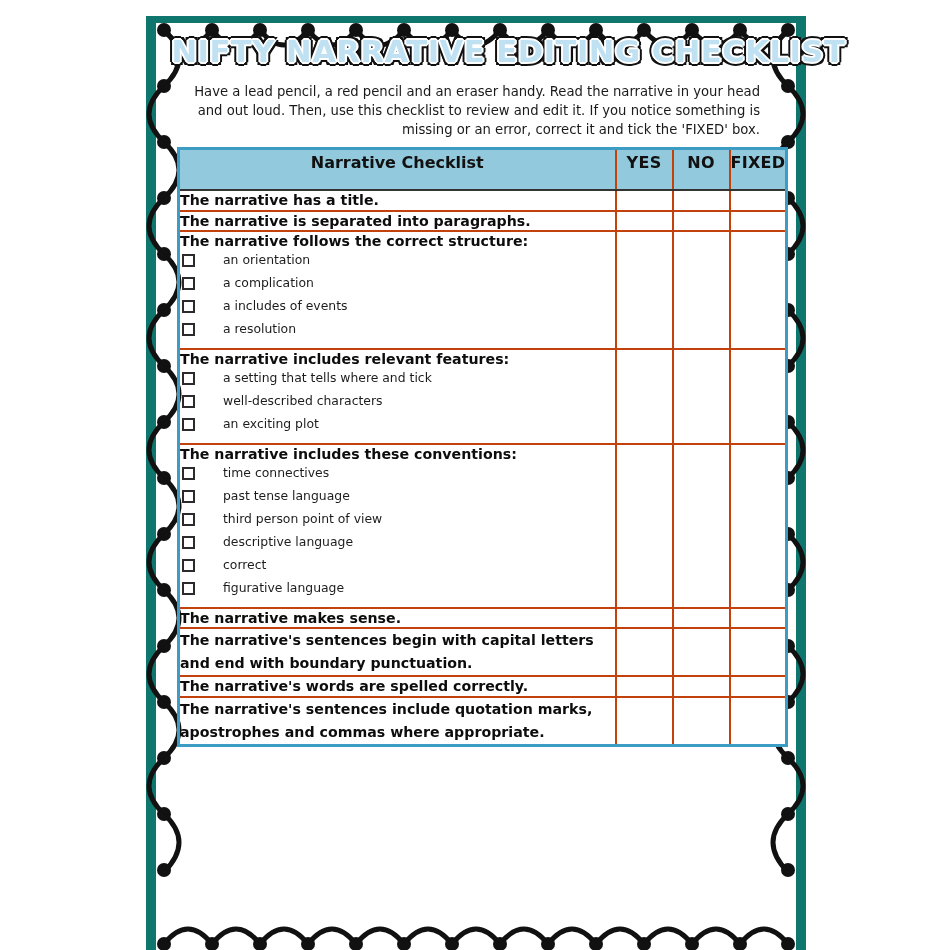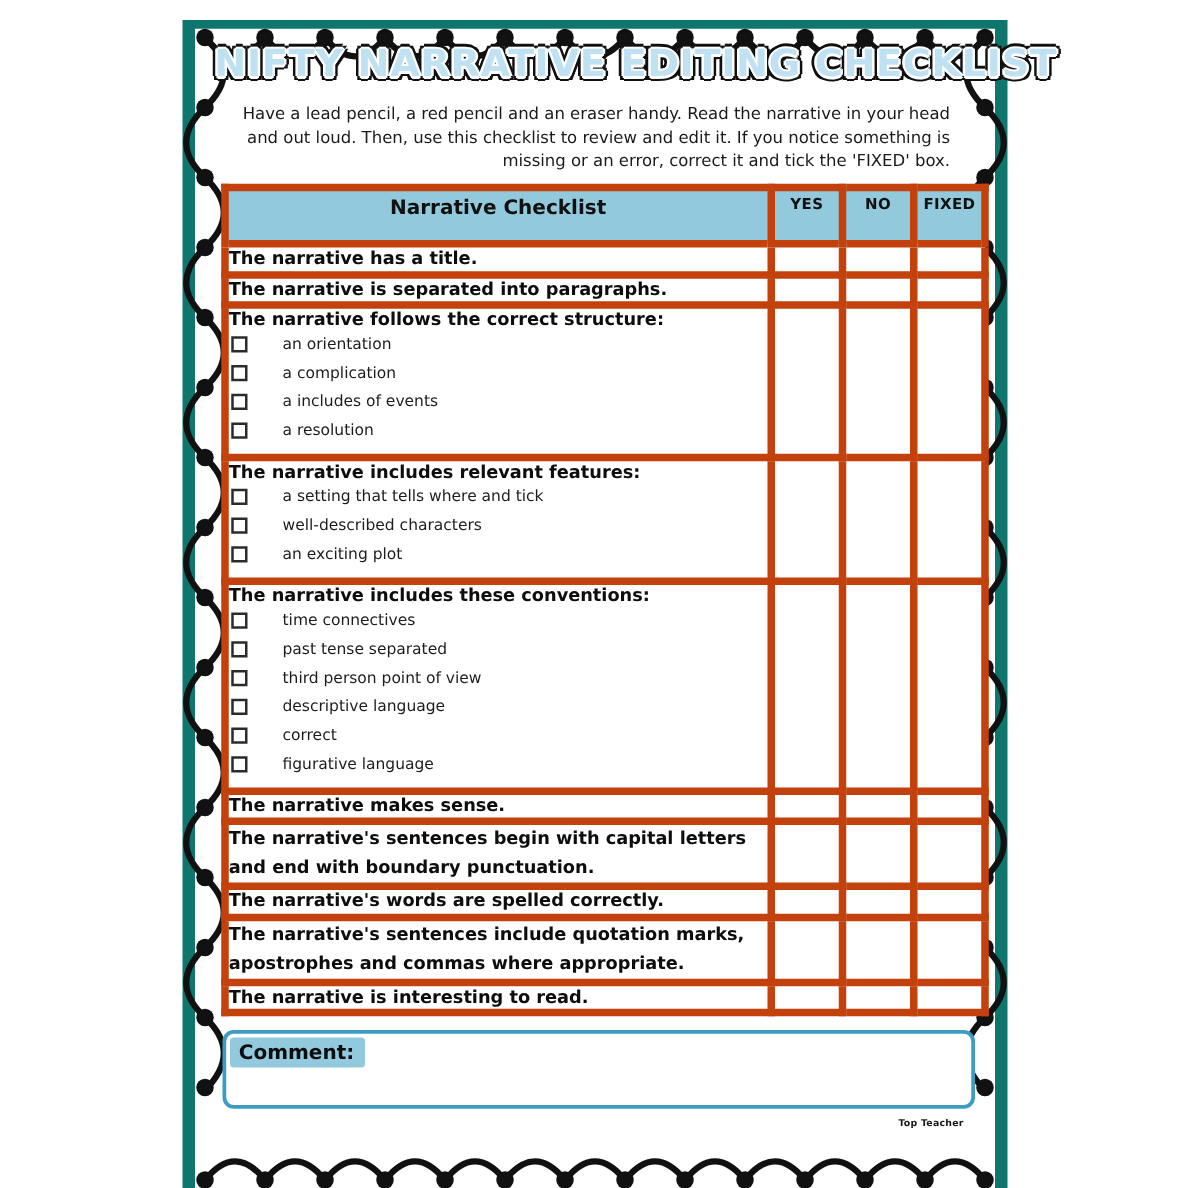--- a/index.html
+++ b/index.html
@@ -83,37 +83,37 @@
 
   
   .tbl{
     border-collapse:collapse;
     width:608px;
     margin-left:-1px;
     table-layout:fixed;
     border:3px solid #3d9cc4;
   }
   .tbl td, .tbl th{
-    border:6px solid #c2410c;
+    border:2px solid #c2410c;
     vertical-align:top;
     padding:0;
   }
   .tbl thead th{
     background:#92c9dd;
     border-bottom:2px solid #333;
     font-size:16px;
     font-weight:bold;
     color:#111;
     text-align:center;
     height:32px;
     padding:3px 0 4px 0;
     font-family:"DejaVu Sans", sans-serif;
   }
   .tbl thead th.small{
-    font-size:12px;
+    font-size:16px;
     letter-spacing:0.3px;
   }
   .col-main{width:437px;}
   .col-yes{width:57px;}
   .col-no{width:57px;}
   .col-fixed{width:57px;}
 
   .cell-main{
     padding:6px 0 6px 10px;
   }
@@ -359,21 +359,21 @@
           <tr>
             <td class="cell-main">
               <div class="stmt">The narrative includes these conventions:</div>
               <ul class="sub-list">
                 <li>
                   <span class="chk"></span>
                   <span>time connectives</span>
                 </li>
                 <li>
                   <span class="chk"></span>
-                  <span>past tense separated</span>
+                  <span>past tense language</span>
                 </li>
                 <li>
                   <span class="chk"></span>
                   <span>third person point of view</span>
                 </li>
                 <li>
                   <span class="chk"></span>
                   <span>descriptive language</span>
                 </li>
                 <li>
@@ -410,35 +410,23 @@
             <td class="cell-main">
               <div class="stmt">The narrative's words are spelled correctly.</div>
             </td>
             <td class="mark-cell"></td>
             <td class="mark-cell"></td>
             <td class="mark-cell"></td>
           </tr>
           <tr>
             <td class="cell-main">
               <div class="stmt two">The narrative's sentences include quotation marks, apostrophes and commas where appropriate.</div>
-            </td>
-            <td class="mark-cell"></td>
-            <td class="mark-cell"></td>
-            <td class="mark-cell"></td>
-          </tr>
-          <tr>
-            <td class="cell-main">
-              <div class="stmt">The narrative is interesting to read.</div>
             </td>
             <td class="mark-cell"></td>
             <td class="mark-cell"></td>
             <td class="mark-cell"></td>
           </tr>
         </tbody>
     </table>
 
-    <div class="comment-box">
-      <span class="comment-label">Comment:</span>
-      <span class="logo">Top Teacher</span>
-    </div>
 
   </div>
 </div>
 
 </body></html>

